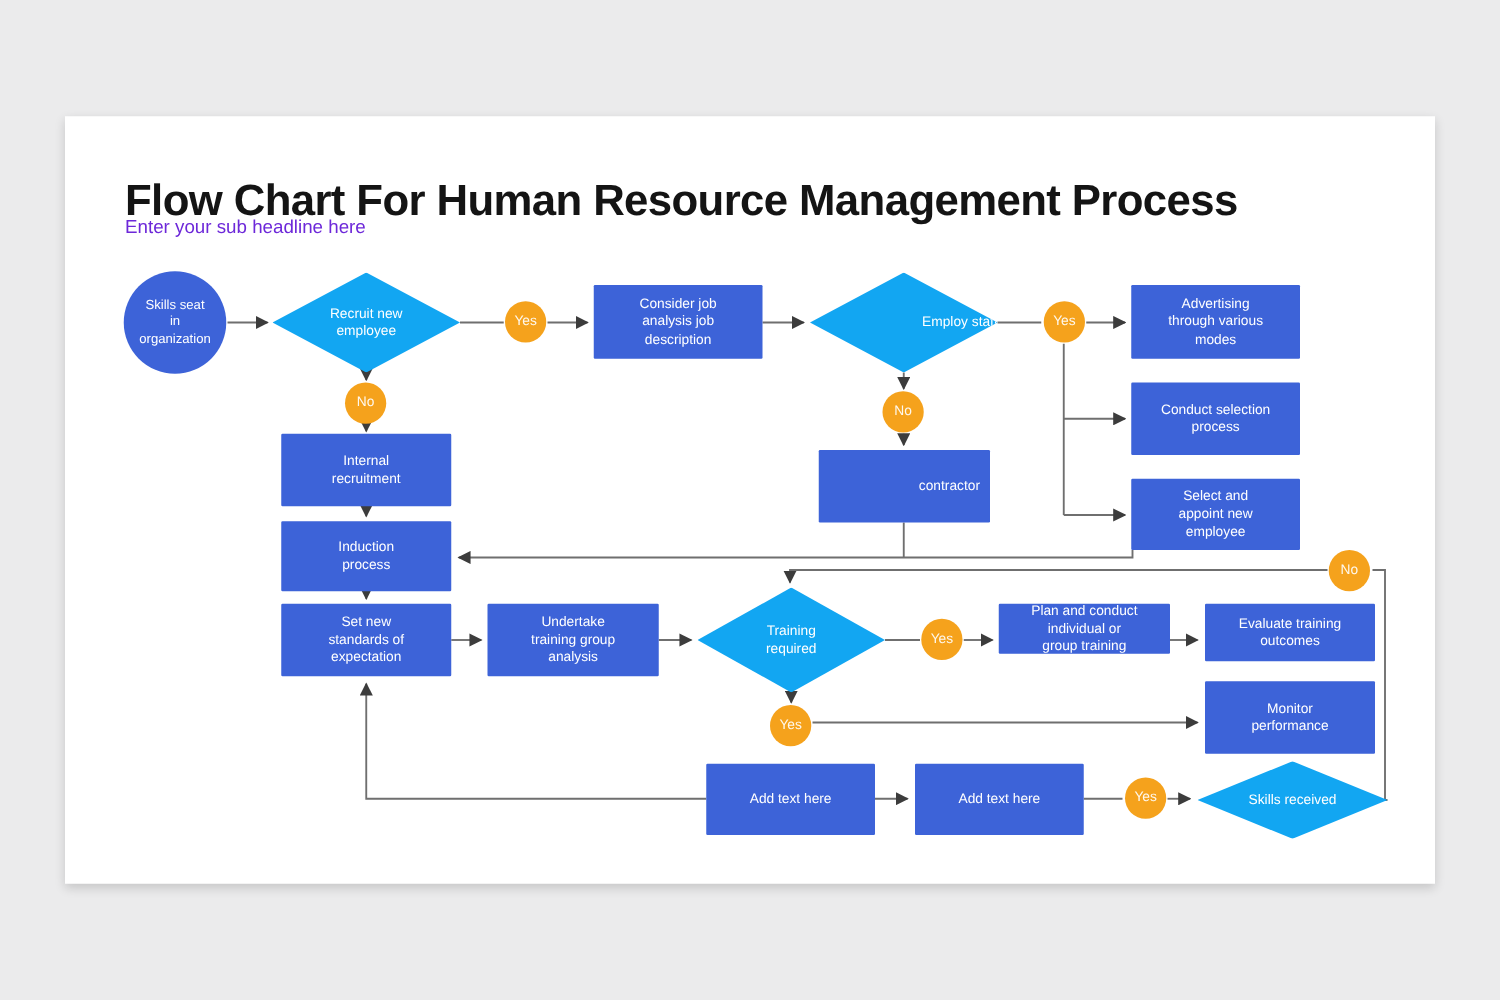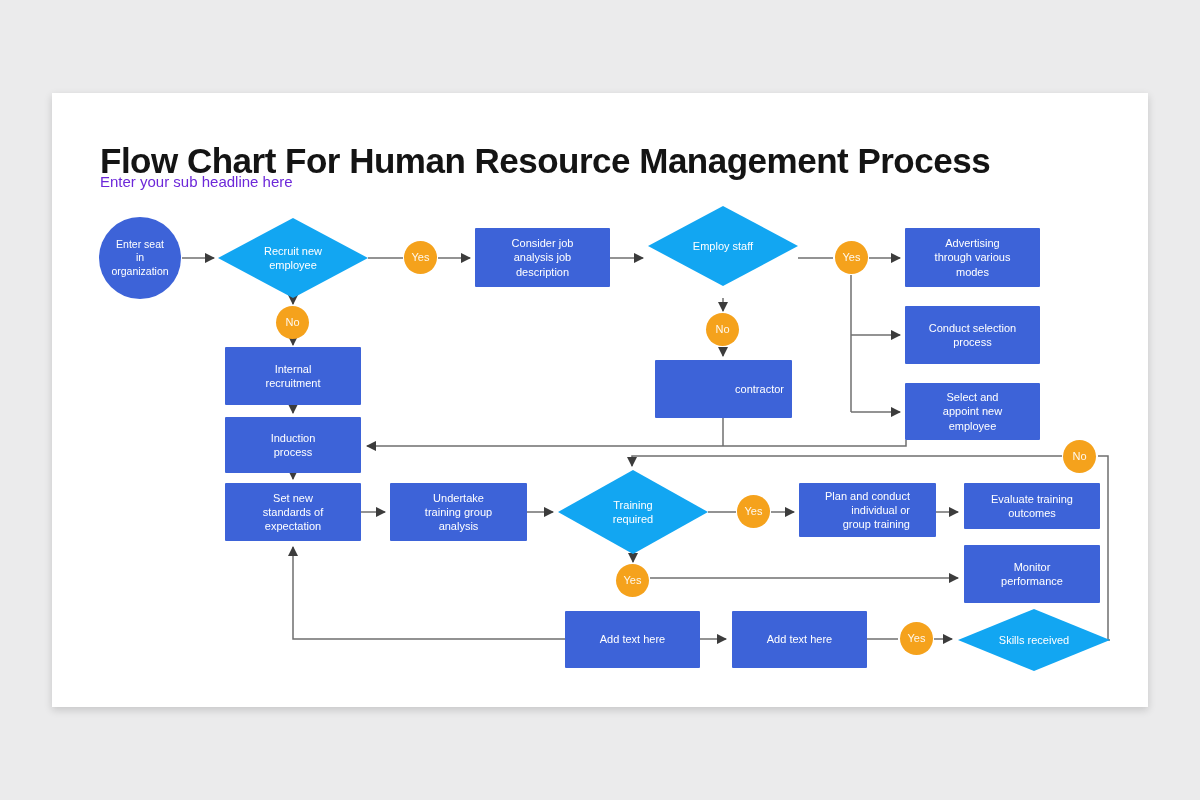--- a/index.html
+++ b/index.html
@@ -76,34 +76,34 @@
       <polyline points="771,512 794,512" fill="none" stroke="#6f6f6f" stroke-width="1.5" marker-end="url(#ah)"></polyline>
       <polyline points="936,512 958,512" fill="none" stroke="#6f6f6f" stroke-width="1.5" marker-end="url(#ah)"></polyline>
       <polyline points="633,554 633,562" fill="none" stroke="#6f6f6f" stroke-width="1.5" marker-end="url(#ah)"></polyline>
       <polyline points="650,578 958,578" fill="none" stroke="#6f6f6f" stroke-width="1.5" marker-end="url(#ah)"></polyline>
       <polyline points="700,639 726,639" fill="none" stroke="#6f6f6f" stroke-width="1.5" marker-end="url(#ah)"></polyline>
       <polyline points="867,639 898,639" fill="none" stroke="#6f6f6f" stroke-width="1.5"></polyline>
       <polyline points="934,639 952,639" fill="none" stroke="#6f6f6f" stroke-width="1.5" marker-end="url(#ah)"></polyline>
       <polyline points="565,639 293,639 293,547" fill="none" stroke="#6f6f6f" stroke-width="1.5" marker-end="url(#ah)"></polyline>
     </svg>
     <div class="node node-start" style="left: 99px; top: 217px; width: 82px; height: 82px;">
-      <span class="lbl">Enter seat
+      <span class="lbl">Skills seat
 in
 organization</span>
     </div>
     <div class="node node-diamond" style="left: 218px; top: 218px; width: 150px; height: 80px;">
       <span class="lbl">Recruit new
 employee</span>
     </div>
     <div class="node node-rect" style="left: 475px; top: 228px; width: 135px; height: 59px;">
       <span class="lbl">Consider job
 analysis job
 description</span>
     </div>
-    <div class="node node-diamond" style="left: 648px; top: 206px; width: 150px; height: 80px;">
+    <div class="node node-diamond" style="left: 648px; top: 218px; width: 150px; height: 80px; justify-content: flex-end;">
       <span class="lbl">Employ staff</span>
     </div>
     <div class="node node-rect" style="left: 905px; top: 228px; width: 135px; height: 59px;">
       <span class="lbl">Advertising
 through various
 modes</span>
     </div>
     <div class="node node-rect" style="left: 905px; top: 306px; width: 135px; height: 58px;">
       <span class="lbl">Conduct selection
 process</span>
@@ -131,21 +131,21 @@
     </div>
     <div class="node node-rect" style="left: 390px; top: 483px; width: 137px; height: 58px;">
       <span class="lbl">Undertake
 training group
 analysis</span>
     </div>
     <div class="node node-diamond" style="left: 558px; top: 470px; width: 150px; height: 84px;">
       <span class="lbl">Training
 required</span>
     </div>
-    <div class="node node-rect" style="left: 799px; top: 483px; width: 137px; height: 54px; text-align: right;">
+    <div class="node node-rect" style="left: 799px; top: 483px; width: 137px; height: 40px;">
       <span class="lbl">Plan and conduct
 individual or
 group training</span>
     </div>
     <div class="node node-rect" style="left: 964px; top: 483px; width: 136px; height: 46px;">
       <span class="lbl">Evaluate training
 outcomes</span>
     </div>
     <div class="node node-rect" style="left: 964px; top: 545px; width: 136px; height: 58px;">
       <span class="lbl">Monitor

